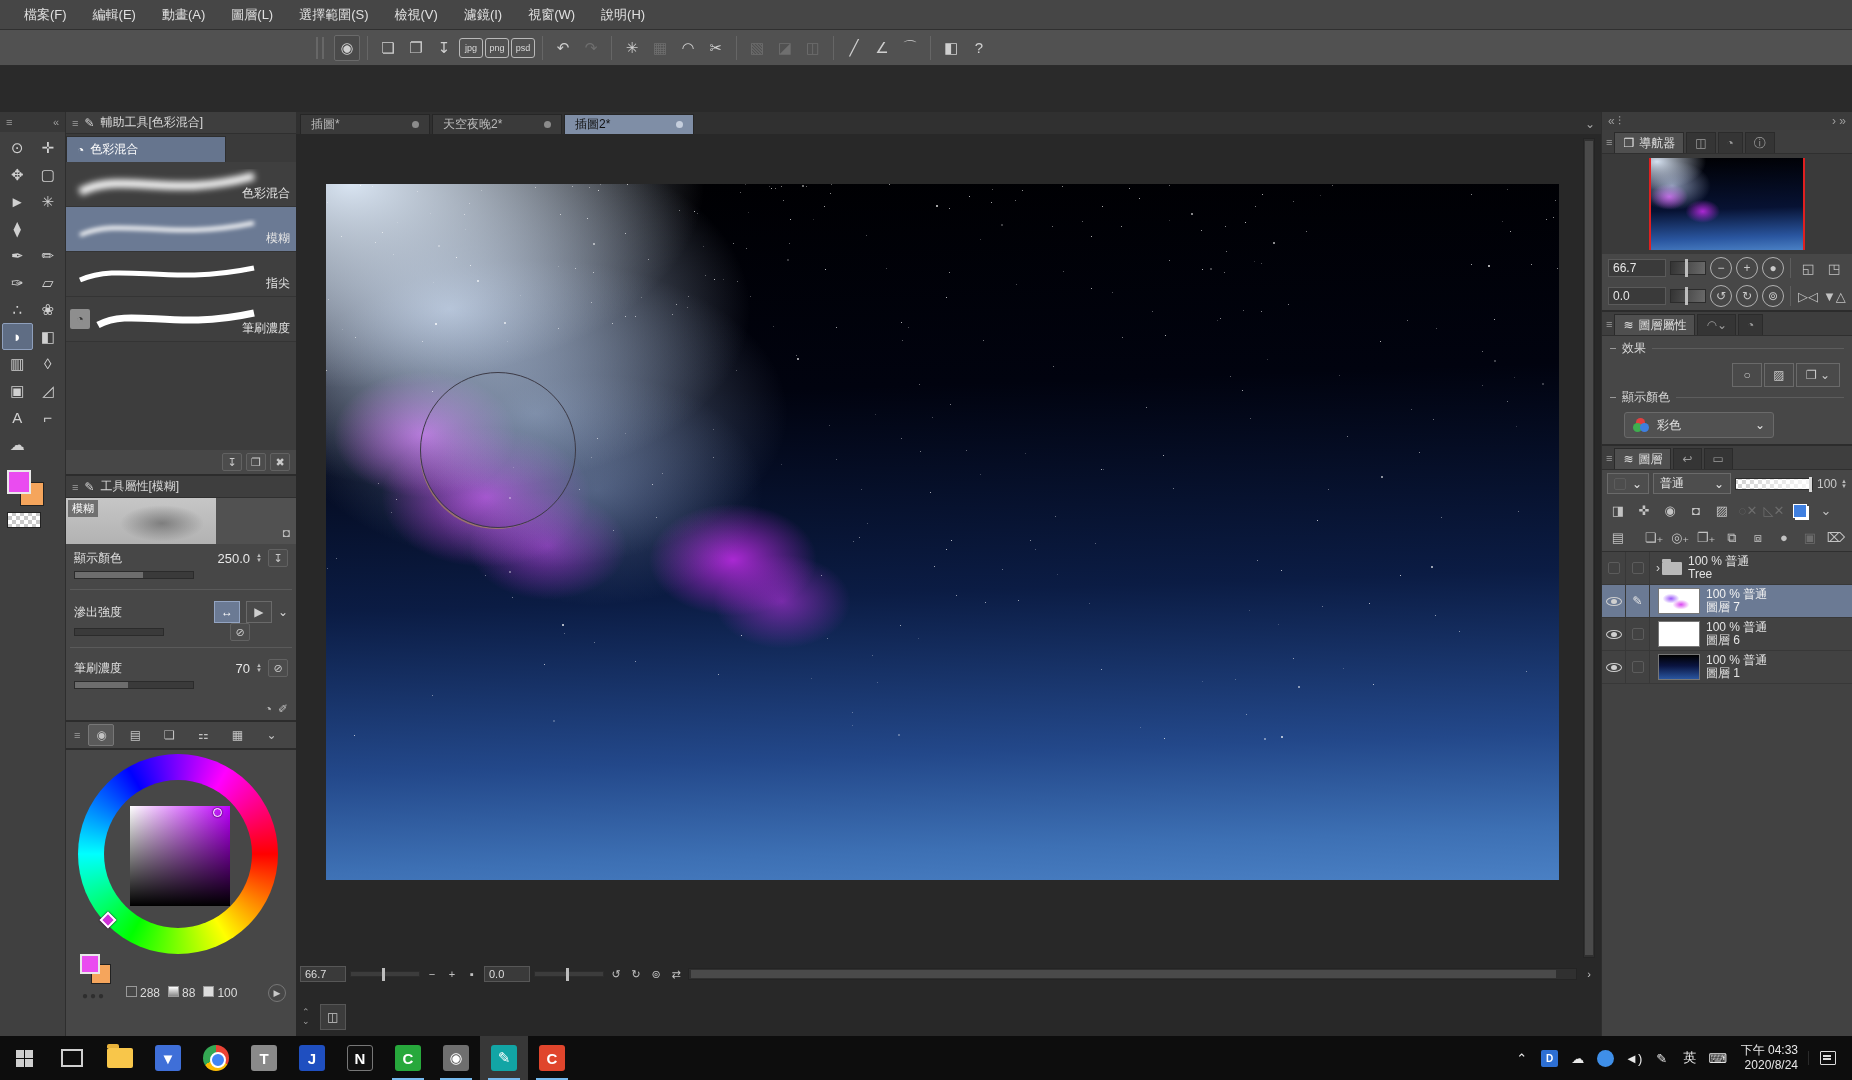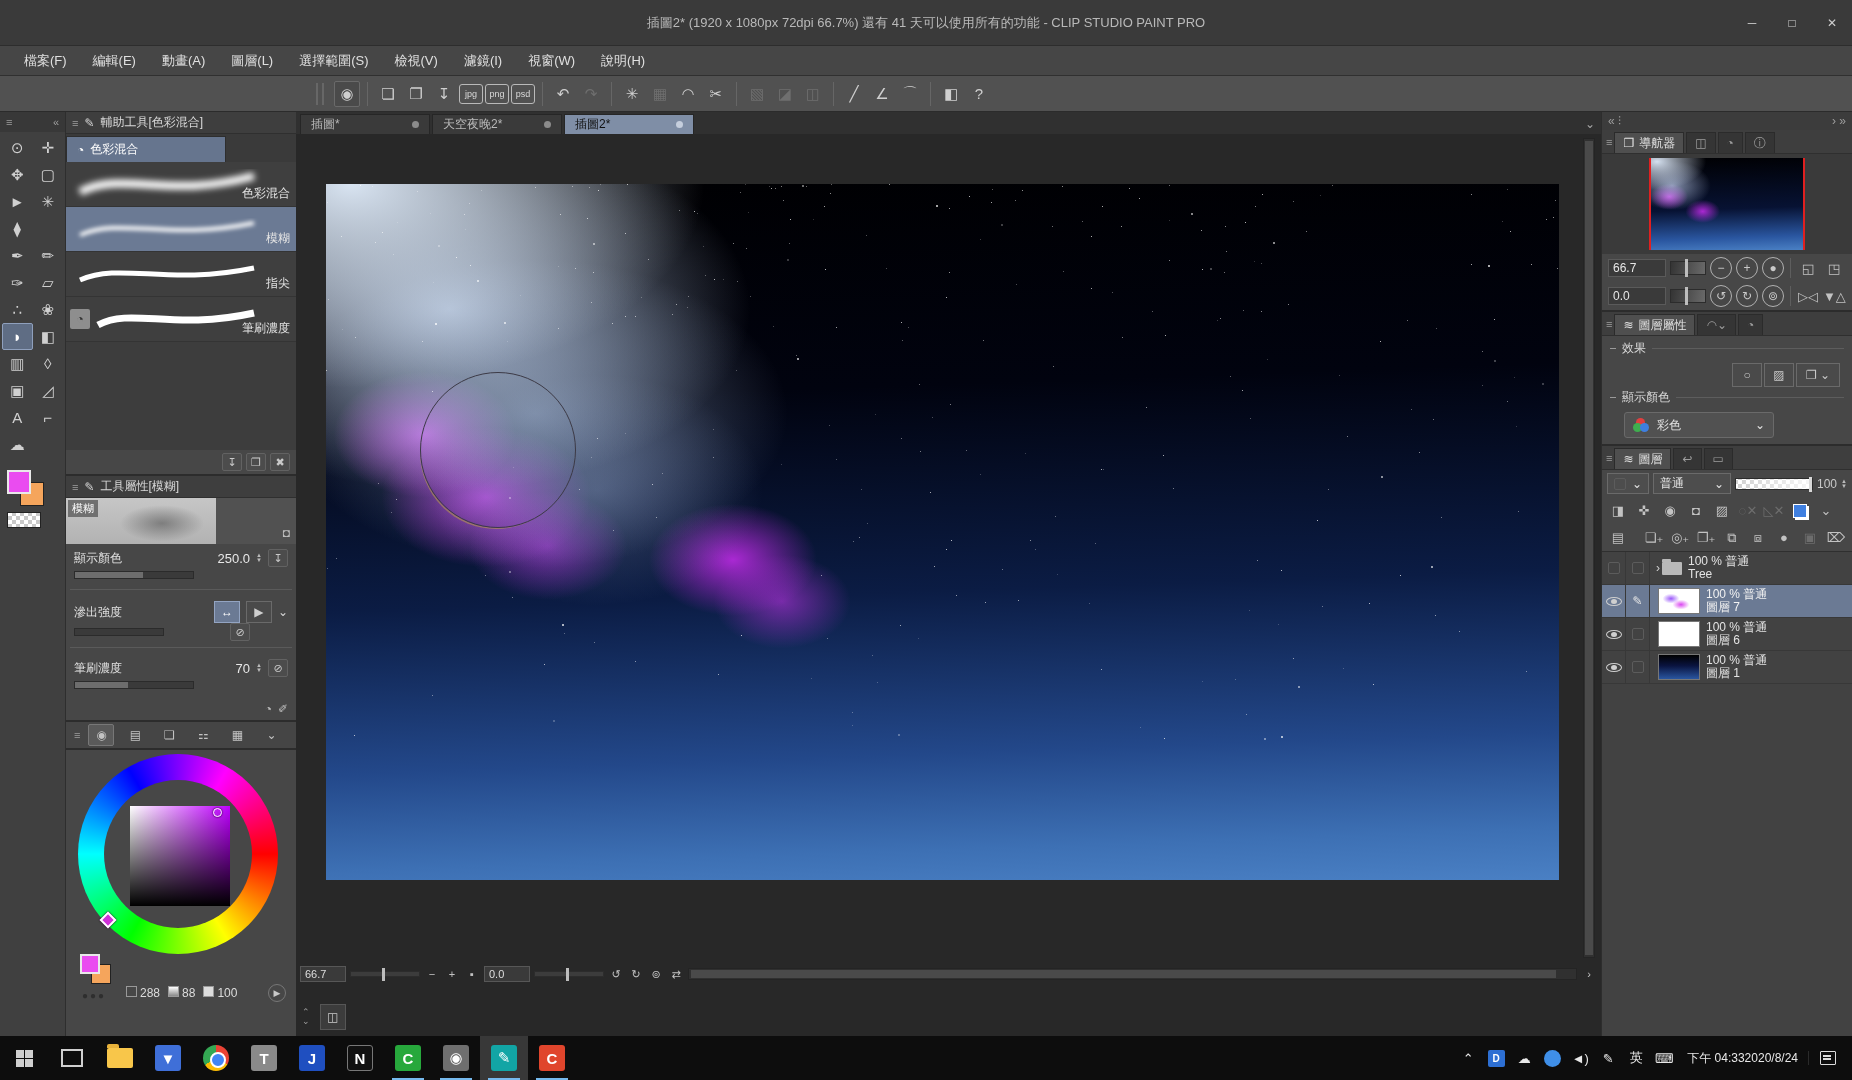--- a/index.html
+++ b/index.html
@@ -212,39 +212,30 @@
   .appchip{width:26px;height:26px;border-radius:3px;display:flex;align-items:center;justify-content:center;color:#fff;font-size:15px;font-weight:bold;}
   .exp-folder{width:26px;height:20px;background:#f8c64a;border-radius:2px;position:relative;}
   .exp-folder::before{content:"";position:absolute;top:-4px;left:0;width:12px;height:4px;background:#e8b23a;border-radius:2px 2px 0 0;}
   .chrome{width:26px;height:26px;border-radius:50%;background:conic-gradient(#ea4335 0 33%,#fbbc05 0 66%,#34a853 0 100%);position:relative;}
   .chrome::after{content:"";position:absolute;left:7px;top:7px;width:12px;height:12px;border-radius:50%;background:#4285f4;border:2px solid #fff;}
   .taskview{width:22px;height:18px;border:2px solid #cfcfcf;position:relative;background:transparent;}
   .taskview::after{content:"";position:absolute;left:4px;top:-6px;width:22px;height:18px;border:2px solid #8f8f8f;z-index:-1;}
   .tk-right{margin-left:auto;display:flex;align-items:center;gap:2px;padding-right:6px;color:#e8e8e8;}
   .tray-ic{min-width:26px;height:44px;display:flex;align-items:center;justify-content:center;font-size:13px;}
   .tray-chip{width:17px;height:17px;border-radius:2px;display:flex;align-items:center;justify-content:center;color:#fff;font-size:10px;font-weight:bold;}
-  .tk-clock{display:flex;align-items:flex-end;justify-content:center;line-height:15px;font-size:12px;padding:0 8px;}
+  .tk-clock{display:flex;flex-direction:column;align-items:flex-end;justify-content:center;line-height:15px;font-size:12px;padding:0 8px;}
   .tk-notif{width:38px;display:flex;align-items:center;justify-content:center;border-left:1px solid #2a2a2a;}
   .notif-ic{width:16px;height:14px;border:1.5px solid #dcdcdc;border-radius:1px;position:relative;}
   .notif-ic::after{content:"";position:absolute;left:2px;top:3px;width:8px;height:1.5px;background:#dcdcdc;box-shadow:0 3px 0 #dcdcdc;}
 </style>
 </head>
 <body>
 
 <div class="app">
 
-  <div class="titlebar">
-    <div class="tb-side"></div>
-    <div class="tb-title">插圖2* (1920 x 1080px 72dpi 66.7%)  還有 41 天可以使用所有的功能 - CLIP STUDIO PAINT PRO</div>
-    <div class="tb-controls">
-      <div class="tb-btn">─</div>
-      <div class="tb-btn">□</div>
-      <div class="tb-btn">✕</div>
-    </div>
-  </div>
 
   <div class="menubar">
     <span class="menu-item">檔案(F)</span>
     <span class="menu-item">編輯(E)</span>
     <span class="menu-item">動畫(A)</span>
     <span class="menu-item">圖層(L)</span>
     <span class="menu-item">選擇範圍(S)</span>
     <span class="menu-item">檢視(V)</span>
     <span class="menu-item">濾鏡(I)</span>
     <span class="menu-item">視窗(W)</span>

